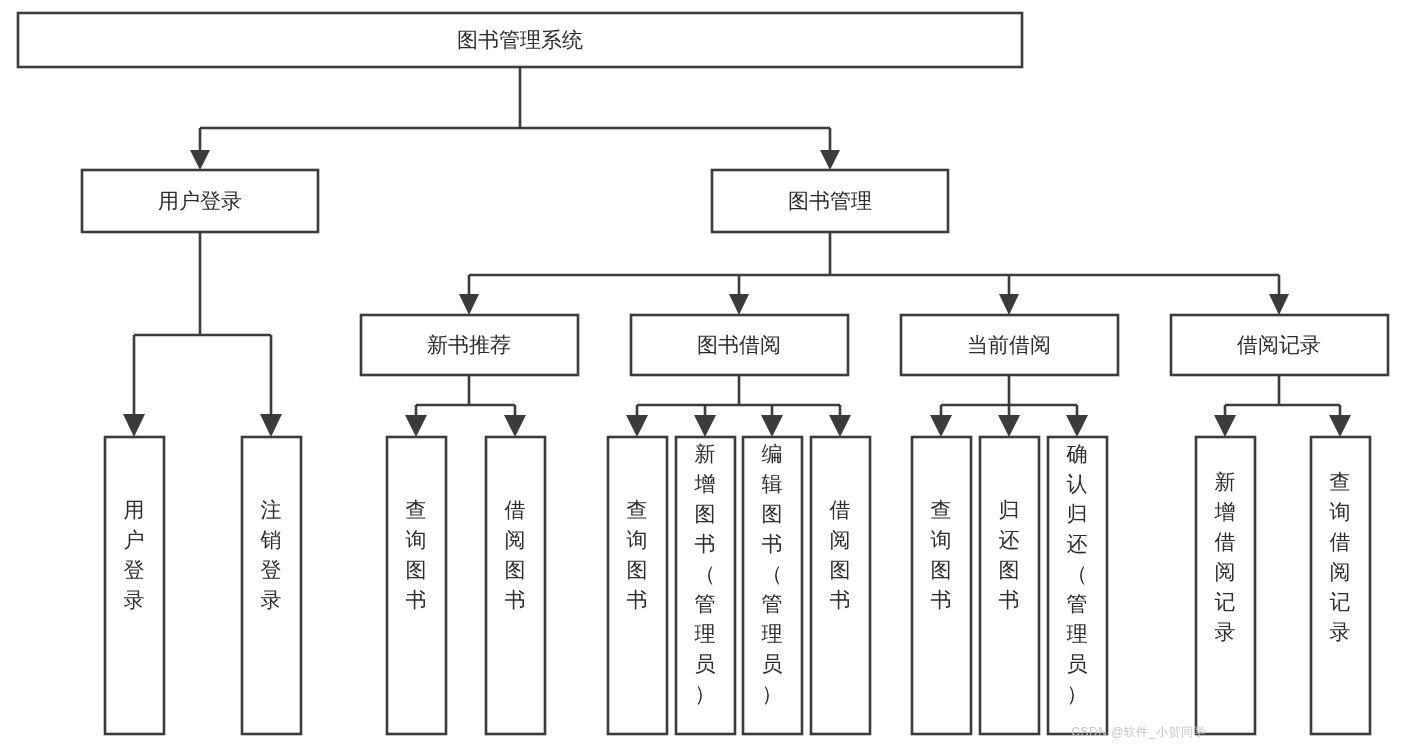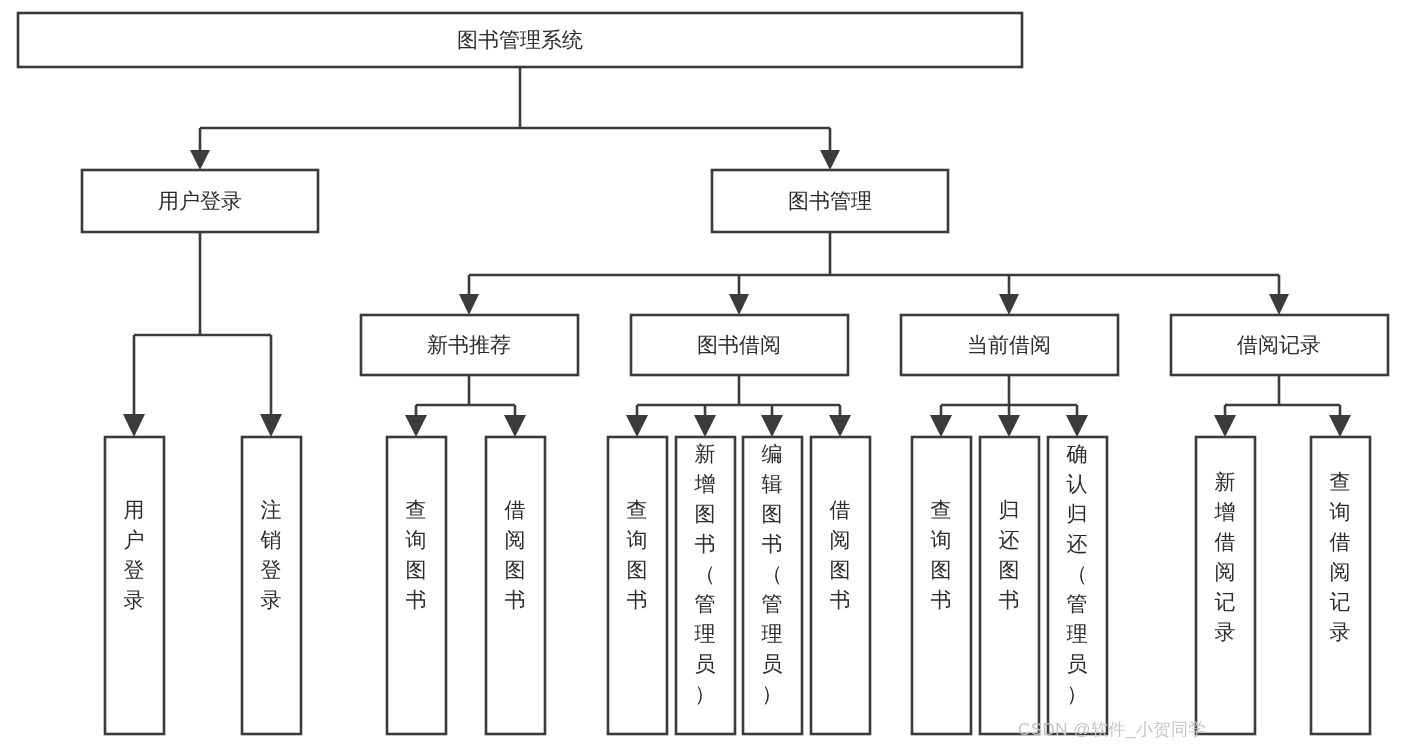--- a/index.html
+++ b/index.html
@@ -51,21 +51,21 @@
   }
   .arrow-head {
     fill: #3b3b3b;
     stroke: none;
   }
   .watermark-text {
     position: absolute;
     right: 8px;
     bottom: 6px;
     font-family: "Liberation Sans", "DejaVu Sans", sans-serif;
-    font-size: 17px;
+    font-size: 12px;
     color: #c4c4c4;
     white-space: nowrap;
     letter-spacing: 0.5px;
   }
 </style>
 </head>
 <body>
 
 <div id="diagram-root">
 

